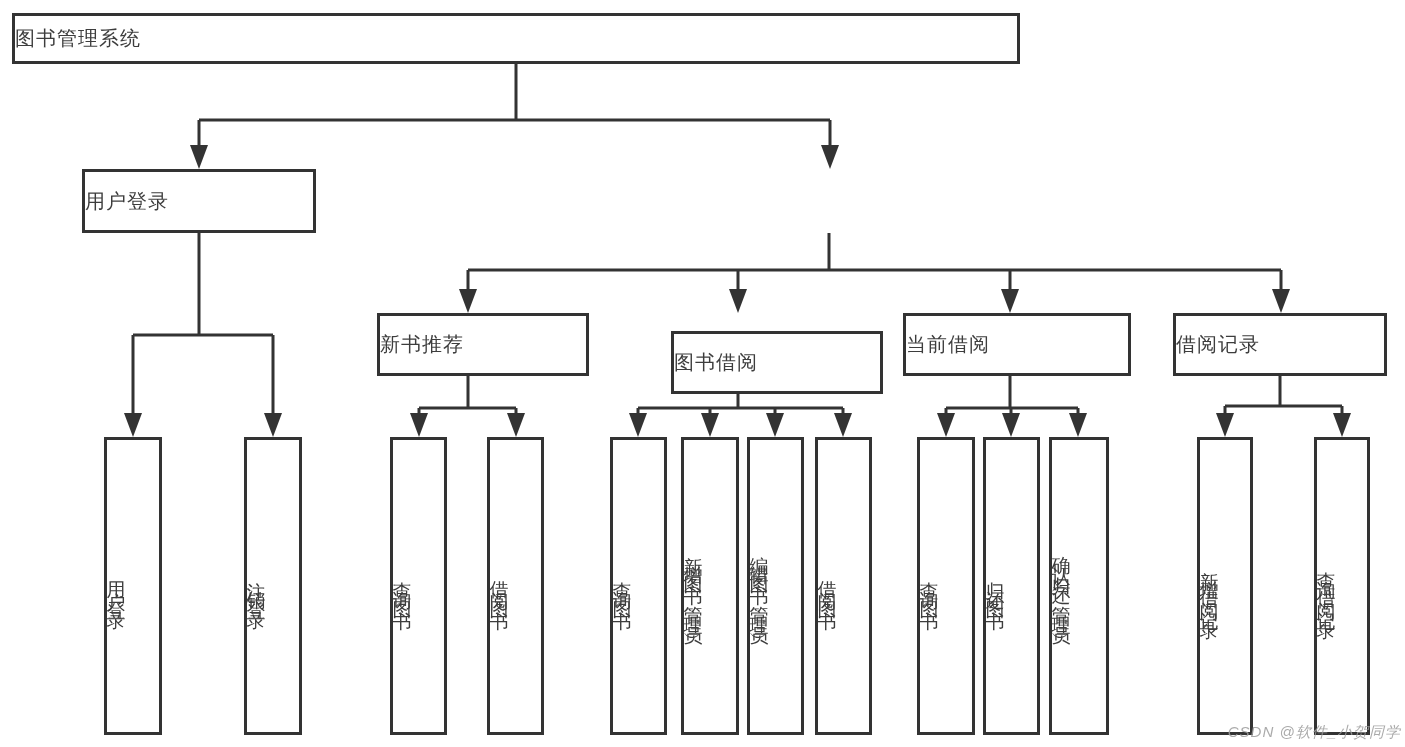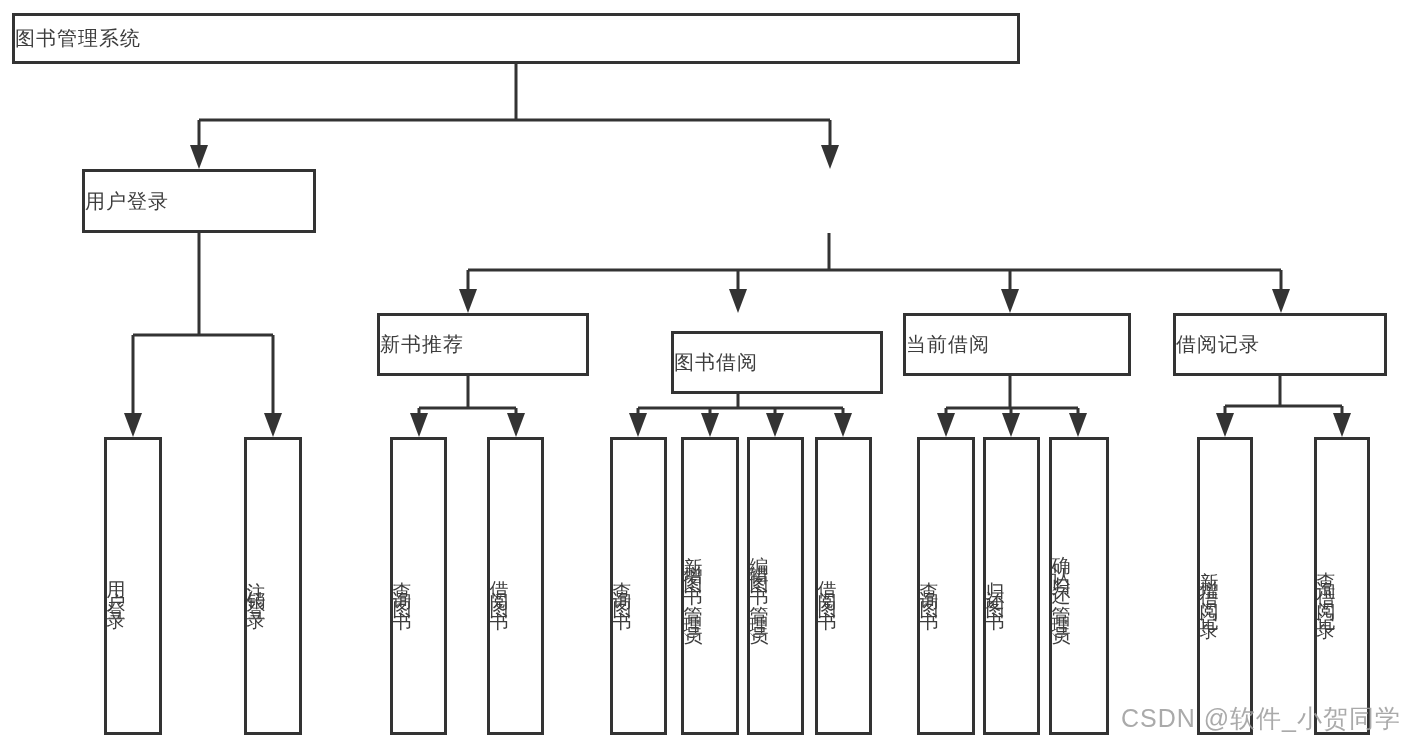--- a/index.html
+++ b/index.html
@@ -39,26 +39,27 @@
   }
   .box.leaf span {
     writing-mode: vertical-lr;
     font-size: 19px;
     letter-spacing: 10px;
     line-height: 1;
   }
   .watermark {
     position: absolute;
     right: 4px;
-    bottom: 12px;
-    font-size: 25px;
+    bottom: 5px;
+    font-size: 15px;
     color: rgba(158, 158, 158, 0.88);
     letter-spacing: 1px;
     white-space: nowrap;
     z-index: 5;
+    font-style: italic;
   }
 </style>
 </head>
 <body>
 
 <div class="stage">
 
   <svg class="connectors" width="1405" height="747" viewBox="0 0 1405 747">
     <g stroke="#333333" stroke-width="3" fill="none">
 

